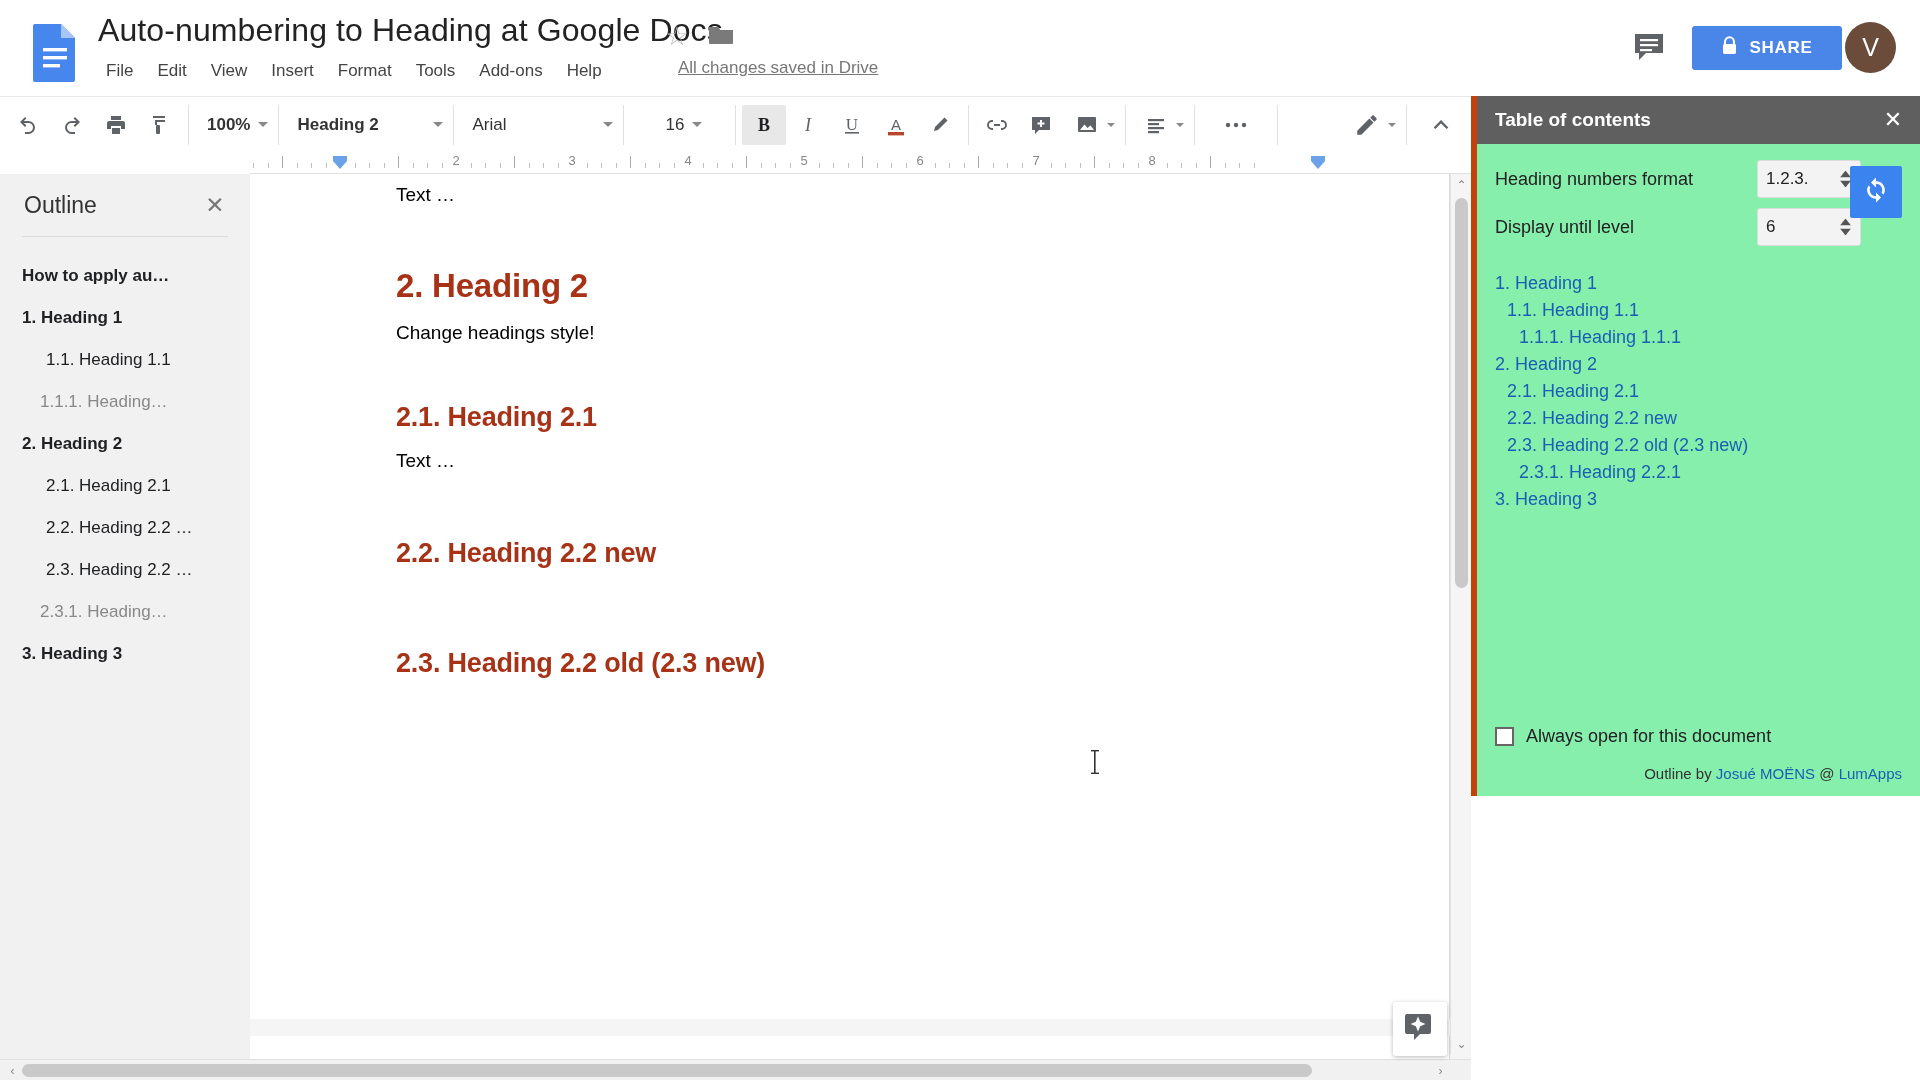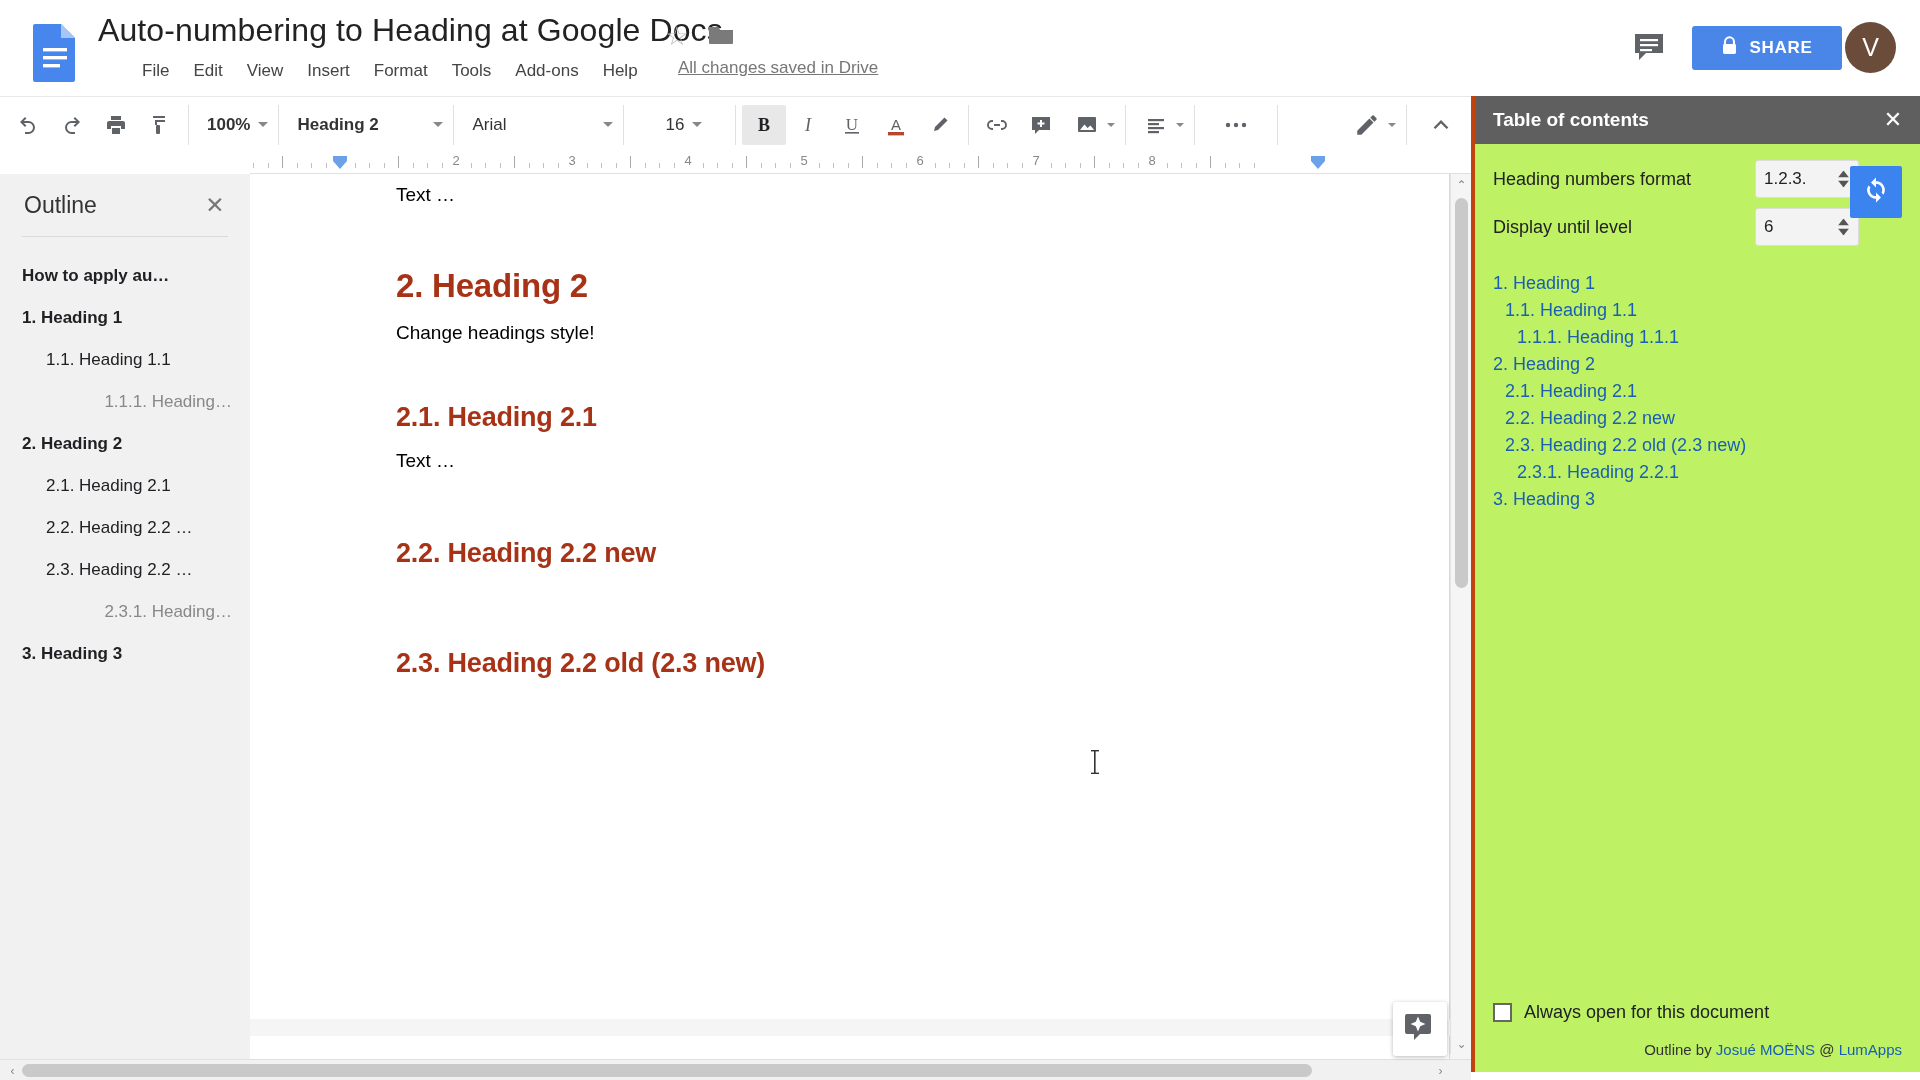--- a/index.html
+++ b/index.html
@@ -24,21 +24,21 @@
     white-space: nowrap; line-height: 40px;
   }
   .title-row2 {
     position: absolute; left: 98px; top: 57px;
     display: flex; align-items: center; gap: 0px;
   }
   .menu-item {
     font-size: 17px; color: #444; padding: 3px 12px; cursor: default;
     white-space: nowrap; line-height: 22px;
   }
-  .menu-item:first-child { padding-left: 8px; margin-left: 36px; }
+  .menu-item:first-child { padding-left: 8px; }
   .star-icon {
     position: absolute; left: 663px; top: 22px; width: 28px; height: 28px;
     color: #bdbdbd; font-size: 26px; line-height: 28px; text-align: center;
   }
   .folder-icon {
     position: absolute; left: 708px; top: 24px; width: 26px; height: 22px;
   }
   .save-state {
     position: absolute; left: 678px; top: 58px;
     font-size: 17px; color: #777; text-decoration: underline;
@@ -130,21 +130,21 @@
   .outline-divider { height: 1px; background: #dadada; margin: 0 22px; }
   .outline-list { padding-top: 18px; }
   .ol-item {
     font-size: 17px; color: #202124; padding: 10px 18px 10px 22px;
     white-space: nowrap; overflow: hidden; text-overflow: ellipsis;
     cursor: pointer; line-height: 22px;
   }
   .ol-item.lv0 { font-weight: bold; }
   .ol-item.lv1 { font-weight: bold; }
   .ol-item.lv2 { padding-left: 46px; font-weight: normal; }
-  .ol-item.lv3 { padding-left: 70px; font-weight: normal; color: #888; text-align: right; }
+  .ol-item.lv3 { padding-left: 40px; font-weight: normal; color: #888; }
 
   
   .doc-area {
     position: absolute; left: 250px; top: 174px; width: 1221px; height: 906px;
     background: #f5f5f5; overflow: hidden;
   }
   .page {
     position: absolute; left: 0px; top: 0px; width: 1200px; height: 845px;
     background: #ffffff; border-right: 1px solid #d9d9d9;
   }
@@ -198,22 +198,22 @@
   }
   .explore-btn {
     position: absolute; left: 1393px; top: 1002px; width: 54px; height: 54px;
     background: #fff; border-radius: 3px;
     box-shadow: 0 1px 4px rgba(0,0,0,0.28);
     display: flex; align-items: center; justify-content: center; cursor: pointer;
   }
 
   
   .toc {
-    position: absolute; left: 1471px; top: 96px; width: 449px; height: 976px;
-    background: #bef264; border-left: 4px solid #c2410c;
+    position: absolute; left: 1471px; top: 96px; width: 449px; height: 700px;
+    background: #86efac; border-left: 6px solid #c2410c;
   }
   .toc-head {
     height: 48px; background: #5f5f5f; display: flex; align-items: center;
     padding: 0 18px; position: relative;
   }
   .toc-title { color: #fff; font-size: 19px; font-weight: bold; }
   .toc-close {
     position: absolute; right: 14px; top: 50%; transform: translateY(-50%);
     width: 26px; height: 26px; color: #fff; font-size: 22px;
     display: flex; align-items: center; justify-content: center; cursor: pointer;

